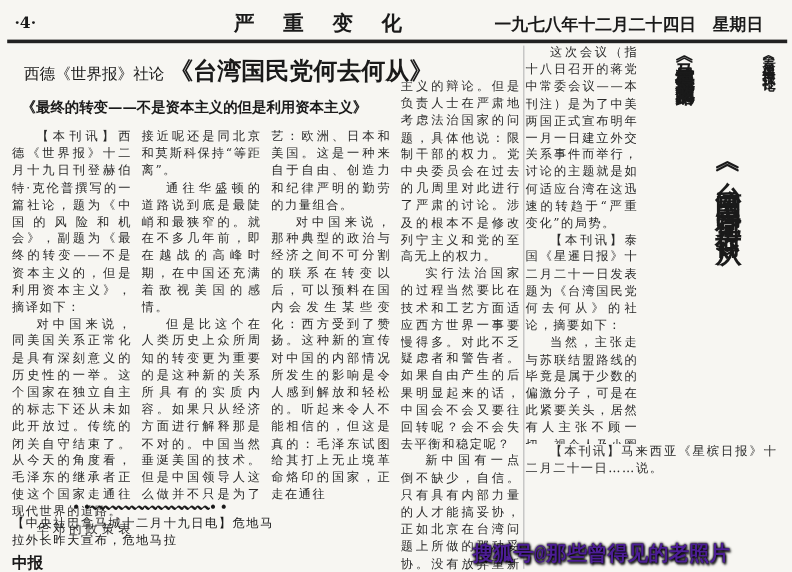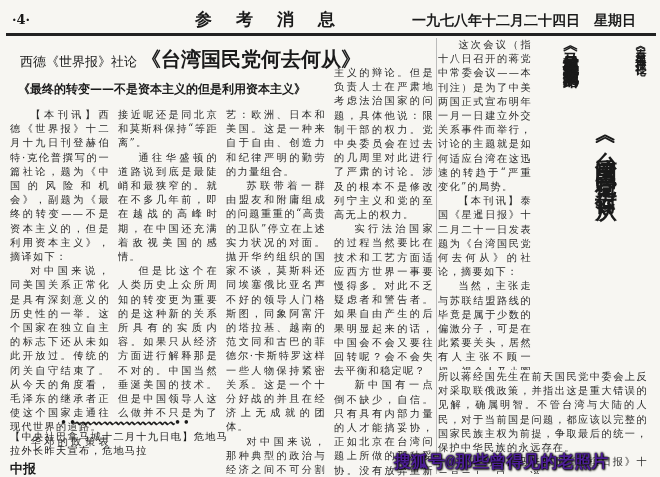--- a/index.html
+++ b/index.html
@@ -29,21 +29,21 @@
   .vt-source{left:632px;top:40px;font-size:11px;font-weight:bold;letter-spacing:2px;}
   .vt-main{left:592px;top:128px;font-size:22px;letter-spacing:6px;font-weight:bold;}
   .vt-sub{left:560px;top:40px;font-size:16px;font-weight:bold;letter-spacing:1px;}
   .watermark{position:absolute;left:394px;top:450px;font-family:Liberation Mono, monospace;font-size:17px;font-weight:bold;color:#4c1d95;text-shadow:0 0 2px #000,0 0 2px #000,1px 1px 2px #000;white-space:nowrap;}
 </style>
 </head>
 <body>
 
 <div class="masthead">
   <span class="page-num">·4·</span>
-  <span class="paper-name">参考消息</span>
+  <span class="paper-name">严重变化</span>
   <span class="date">一九七八年十二月二十四日　星期日</span>
 </div>
 <div class="rule"></div>
 
 <div class="headline">
   <span>西德《世界报》社论</span><span class="big">《台湾国民党何去何从》</span>
 </div>
 <div class="subhead">《最终的转变——不是资本主义的但是利用资本主义》</div>
 
 <div class="col c1">
@@ -52,21 +52,20 @@
   <p>华邓的政策表现了令人钦佩的一贯性。同遥远的欧洲进行接触还是最轻而易举的事情。这种关系是冷静的、不带感情和本来就是纯技术性质的。相比之下，日本却必须首先作出抉择，也就是愿意同中国</p>
 </div>
 <div class="col c2">
   <p class="noind">接近呢还是同北京和莫斯科保持“等距离”。</p>
   <p>通往华盛顿的道路说到底是最陡峭和最狭窄的。就在不多几年前，即在越战的高峰时期，在中国还充满着敌视美国的感情。</p>
   <p>但是比这个在人类历史上众所周知的转变更为重要的是这种新的关系所具有的实质内容。如果只从经济方面进行解释那是不对的。中国当然垂涎美国的技术。但是中国领导人这么做并不只是为了经济。他们是政治家，他们的行动是政治性的。</p>
 
 </div>
 <div class="col c3">
   <p class="noind">艺：欧洲、日本和美国。这是一种来自于自由、创造力和纪律严明的勤劳的力量组合。</p>
-  <p>苏联带着一群由盟友和附庸组成的问题重重的“高贵的卫队”停立在上述实力状况的对面。抛开华约组织的国家不谈，莫斯科还同埃塞俄比亚名声不好的领导人门格斯图，同象阿富汗的塔拉基、越南的范文同和古巴的菲德尔·卡斯特罗这样一些人物保持紧密关系。这是一个十分好战的并且在经济上无成就的团体。</p>
   <p>对中国来说，那种典型的政治与经济之间不可分割的联系在转变以后，可以预料在国内会发生某些变化：西方受到了赞扬。这种新的宣传对中国的内部情况所发生的影响是令人感到解放和轻松的。听起来令人不能相信的，但这是真的：毛泽东试图给其打上无止境革命烙印的国家，正走在通往</p>
 </div>
 <div class="col c4">
   <p class="noind">主义的辩论。但是负责人士在严肃地考虑法治国家的问题，具体他说：限制干部的权力。党中央委员会在过去的几周里对此进行了严肃的讨论。涉及的根本不是修改列宁主义和党的至高无上的权力。</p>
   <p>实行法治国家的过程当然要比在技术和工艺方面适应西方世界一事要慢得多。对此不乏疑虑者和警告者。如果自由产生的后果明显起来的话，中国会不会又要往回转呢？会不会失去平衡和稳定呢？</p>
   <p>新中国有一点倒不缺少，自信。只有具有内部力量的人才能搞妥协，正如北京在台湾问题上所做的那种妥协。没有放弃重新统一。但是邓小平及其在华盛顿的外交官们向美国人表示，人们将类似对待香港那样来对待台湾：即使这个岛回到（祖国）怀抱的话，将不会改变其社会和经济制度。</p>
 
 </div>
 
 <div class="wavy">• •〰〰〰〰〰〰〰〰〰• •</div>
@@ -75,21 +74,20 @@
 
 <div class="vrule" style="left:436px"></div>
 
 <div class="col c5">
   <p>这次会议（指十八日召开的蒋党中常委会议——本刊注）是为了中美两国正式宣布明年一月一日建立外交关系事件而举行，讨论的主题就是如何适应台湾在这迅速的转趋于“严重变化”的局势。</p>
   <p>【本刊讯】泰国《星暹日报》十二月二十一日发表题为《台湾国民党何去何从》的社论，摘要如下：</p>
   <p>当然，主张走与苏联结盟路线的毕竟是属于少数的偏激分子，可是在此紧要关头，居然有人主张不顾一切，视个人及小圈子权利超乎民族之上，而欲走向中国历史上最危险的道路，这不但不能见容于中国人民，也不为国民党有识之士同意。所以，不必过分重视所谓台湾与苏联结盟问题的当前情势。</p>
 
 </div>
 <div class="col c5b">
-  <p class="noind">所以蒋经国先生在前天国民党中委会上反对采取联俄政策，并指出这是重大错误的见解，确属明智。不管台湾与大陆的人民，对于当前国是问题，都应该以完整的国家民族主权为前提，争取最后的统一，保护中华民族的永远存在。</p>
   <p>【本刊讯】马来西亚《星槟日报》十二月二十一日……说。</p>
 </div>
 
 <div class="vtitle vt-source">泰《星暹日报》社论</div>
 <div class="vtitle vt-main">《台湾国民党何去何从》</div>
 <div class="vtitle vt-sub">马《星槟日报》说台湾只有一条通往北京的路</div>
 
 <div class="watermark">搜狐号@那些曾得见的老照片</div>
 
 </body></html>

